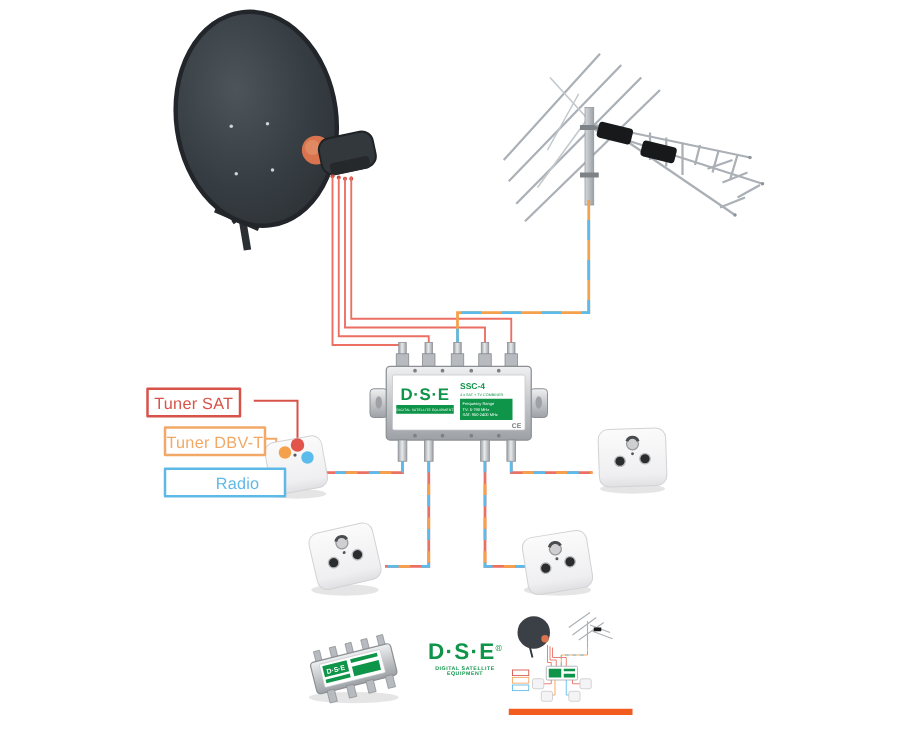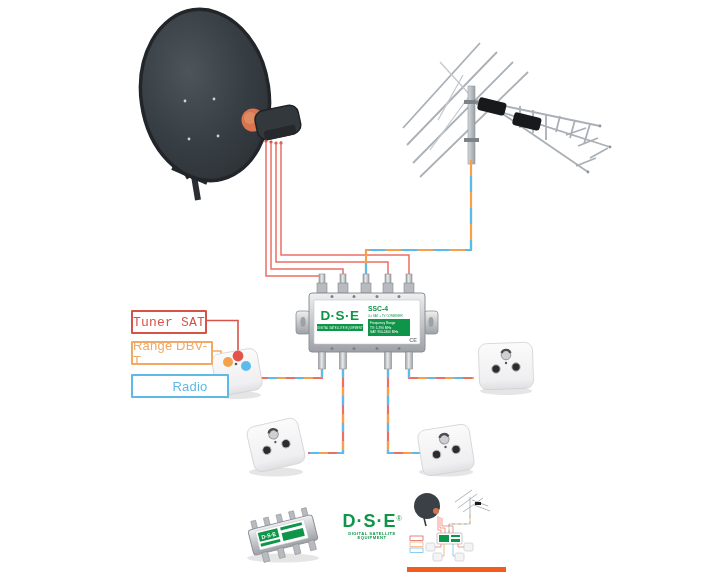--- a/index.html
+++ b/index.html
@@ -4,21 +4,21 @@
 <style>
   html,body{margin:0;padding:0;background:#ffffff;}
   body{font-family:"Liberation Sans", sans-serif;}
   .stage{position:relative;width:721px;height:587px;background:#ffffff;overflow:hidden;}
   .scene{position:absolute;left:0;top:0;}
   .tuner-label{
     position:absolute;background:#ffffff;border:2px solid #999;
     display:flex;align-items:center;justify-content:center;
     font-size:13px;font-weight:400;letter-spacing:.2px;border-radius:1px;
   }
-  .label-sat{left:131px;top:310px;width:72px;height:20px;border-color:#d75349;color:#d75349;font-family:Liberation Mono, monospace;}
+  .label-sat{left:117px;top:310px;width:72px;height:20px;border-color:#d75349;color:#d75349;}
   .label-dbvt{left:131px;top:341px;width:78px;height:20px;border-color:#f2a967;color:#f2a967;}
   .label-radio{left:131px;top:374px;width:74px;height:20px;border-color:#5fb9e6;color:#5fb9e6;padding-left:20px;}
   .dse-logo{
     position:absolute;left:336px;top:512px;width:72px;text-align:center;color:#0f9549;line-height:1;
     cursor:pointer;
   }
   .dse-logo .big{font-size:18px;font-weight:700;letter-spacing:1px;}
   .dse-logo .reg{font-size:7px;vertical-align:super;font-weight:400;}
   .dse-logo .sub{font-size:4.2px;letter-spacing:.45px;margin-top:2px;font-weight:700;}
 </style>
@@ -324,21 +324,21 @@
     <rect x="455" y="553" width="9" height="8" rx="1.5" fill="#f4f4f6" stroke="#c5c5c8" stroke-width="0.6"></rect>
     <rect x="464" y="543" width="9" height="8" rx="1.5" fill="#f4f4f6" stroke="#c5c5c8" stroke-width="0.6"></rect>
     <rect x="407" y="567" width="99" height="5" fill="#f25c1f"></rect>
   </g>
 </svg>
 
 <div class="tuner-label label-sat">
   <span>Tuner SAT</span>
 </div>
 <div class="tuner-label label-dbvt">
-  <span>Range DBV-T</span>
+  <span>Tuner DBV-T</span>
 </div>
 <div class="tuner-label label-radio">
   <span>Radio</span>
 </div>
 
 <div class="dse-logo">
   <span class="big">D·S·E</span><span class="reg">®</span>
   <div class="sub">DIGITAL SATELLITE EQUIPMENT</div>
 </div>
 

